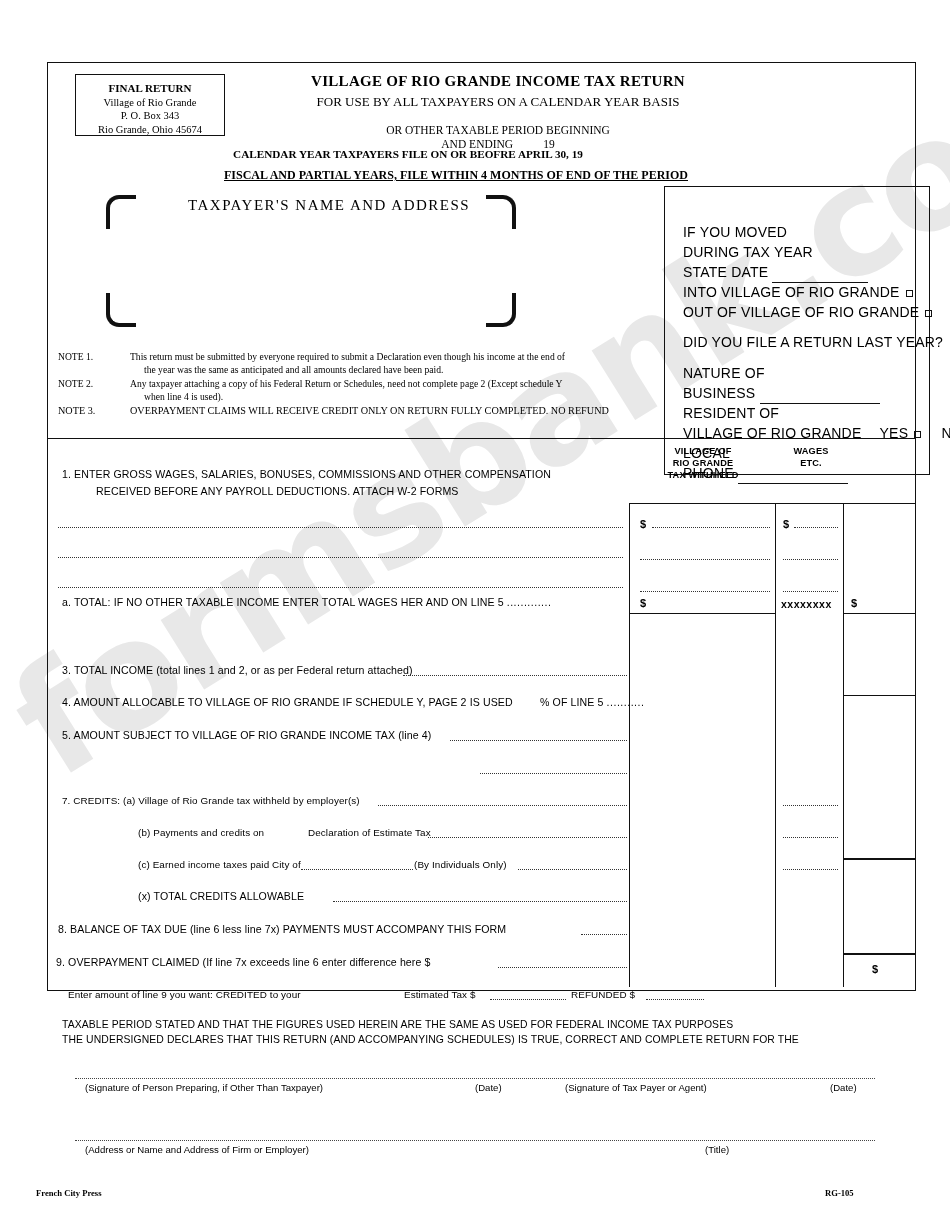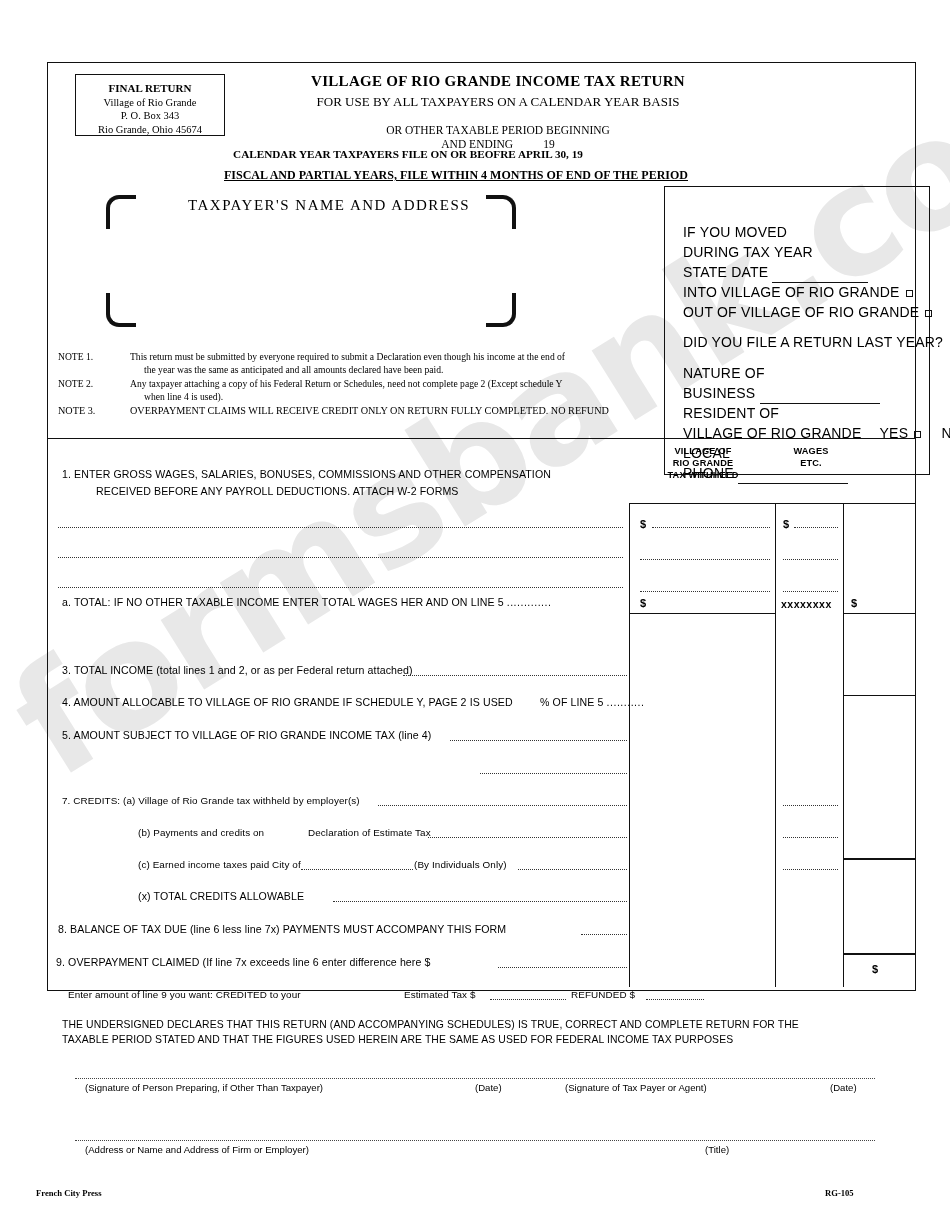--- a/index.html
+++ b/index.html
@@ -446,22 +446,22 @@
       <div class="ln sm" style="left:356px; top:549px;">Estimated Tax $</div>
       <div class="cell-dots" style="left:442px; top:556px; width:76px; height:4px;"></div>
       <div class="ln sm" style="left:523px; top:549px;">REFUNDED $</div>
       <div class="cell-dots" style="left:598px; top:556px; width:58px; height:4px;"></div>
 
       <div class="cell-dollar" style="left:824px; top:523px;">$</div>
     </div>
   </div>
 
   <div class="declaration">
+    <div>TAXABLE PERIOD STATED AND THAT THE FIGURES USED HEREIN ARE THE SAME AS USED FOR FEDERAL INCOME TAX PURPOSES</div>
     <div>THE UNDERSIGNED DECLARES THAT THIS RETURN (AND ACCOMPANYING SCHEDULES) IS TRUE, CORRECT AND COMPLETE RETURN FOR THE</div>
-    <div>TAXABLE PERIOD STATED AND THAT THE FIGURES USED HEREIN ARE THE SAME AS USED FOR FEDERAL INCOME TAX PURPOSES</div>
   </div>
 
   <div class="sig-block">
     <div class="sig-rule"></div>
     <div class="sig-labels">
       <span style="left:10px;">(Signature of Person Preparing, if Other Than Taxpayer)</span>
       <span style="left:400px;">(Date)</span>
       <span style="left:490px;">(Signature of Tax Payer or Agent)</span>
       <span style="left:755px;">(Date)</span>
     </div>

